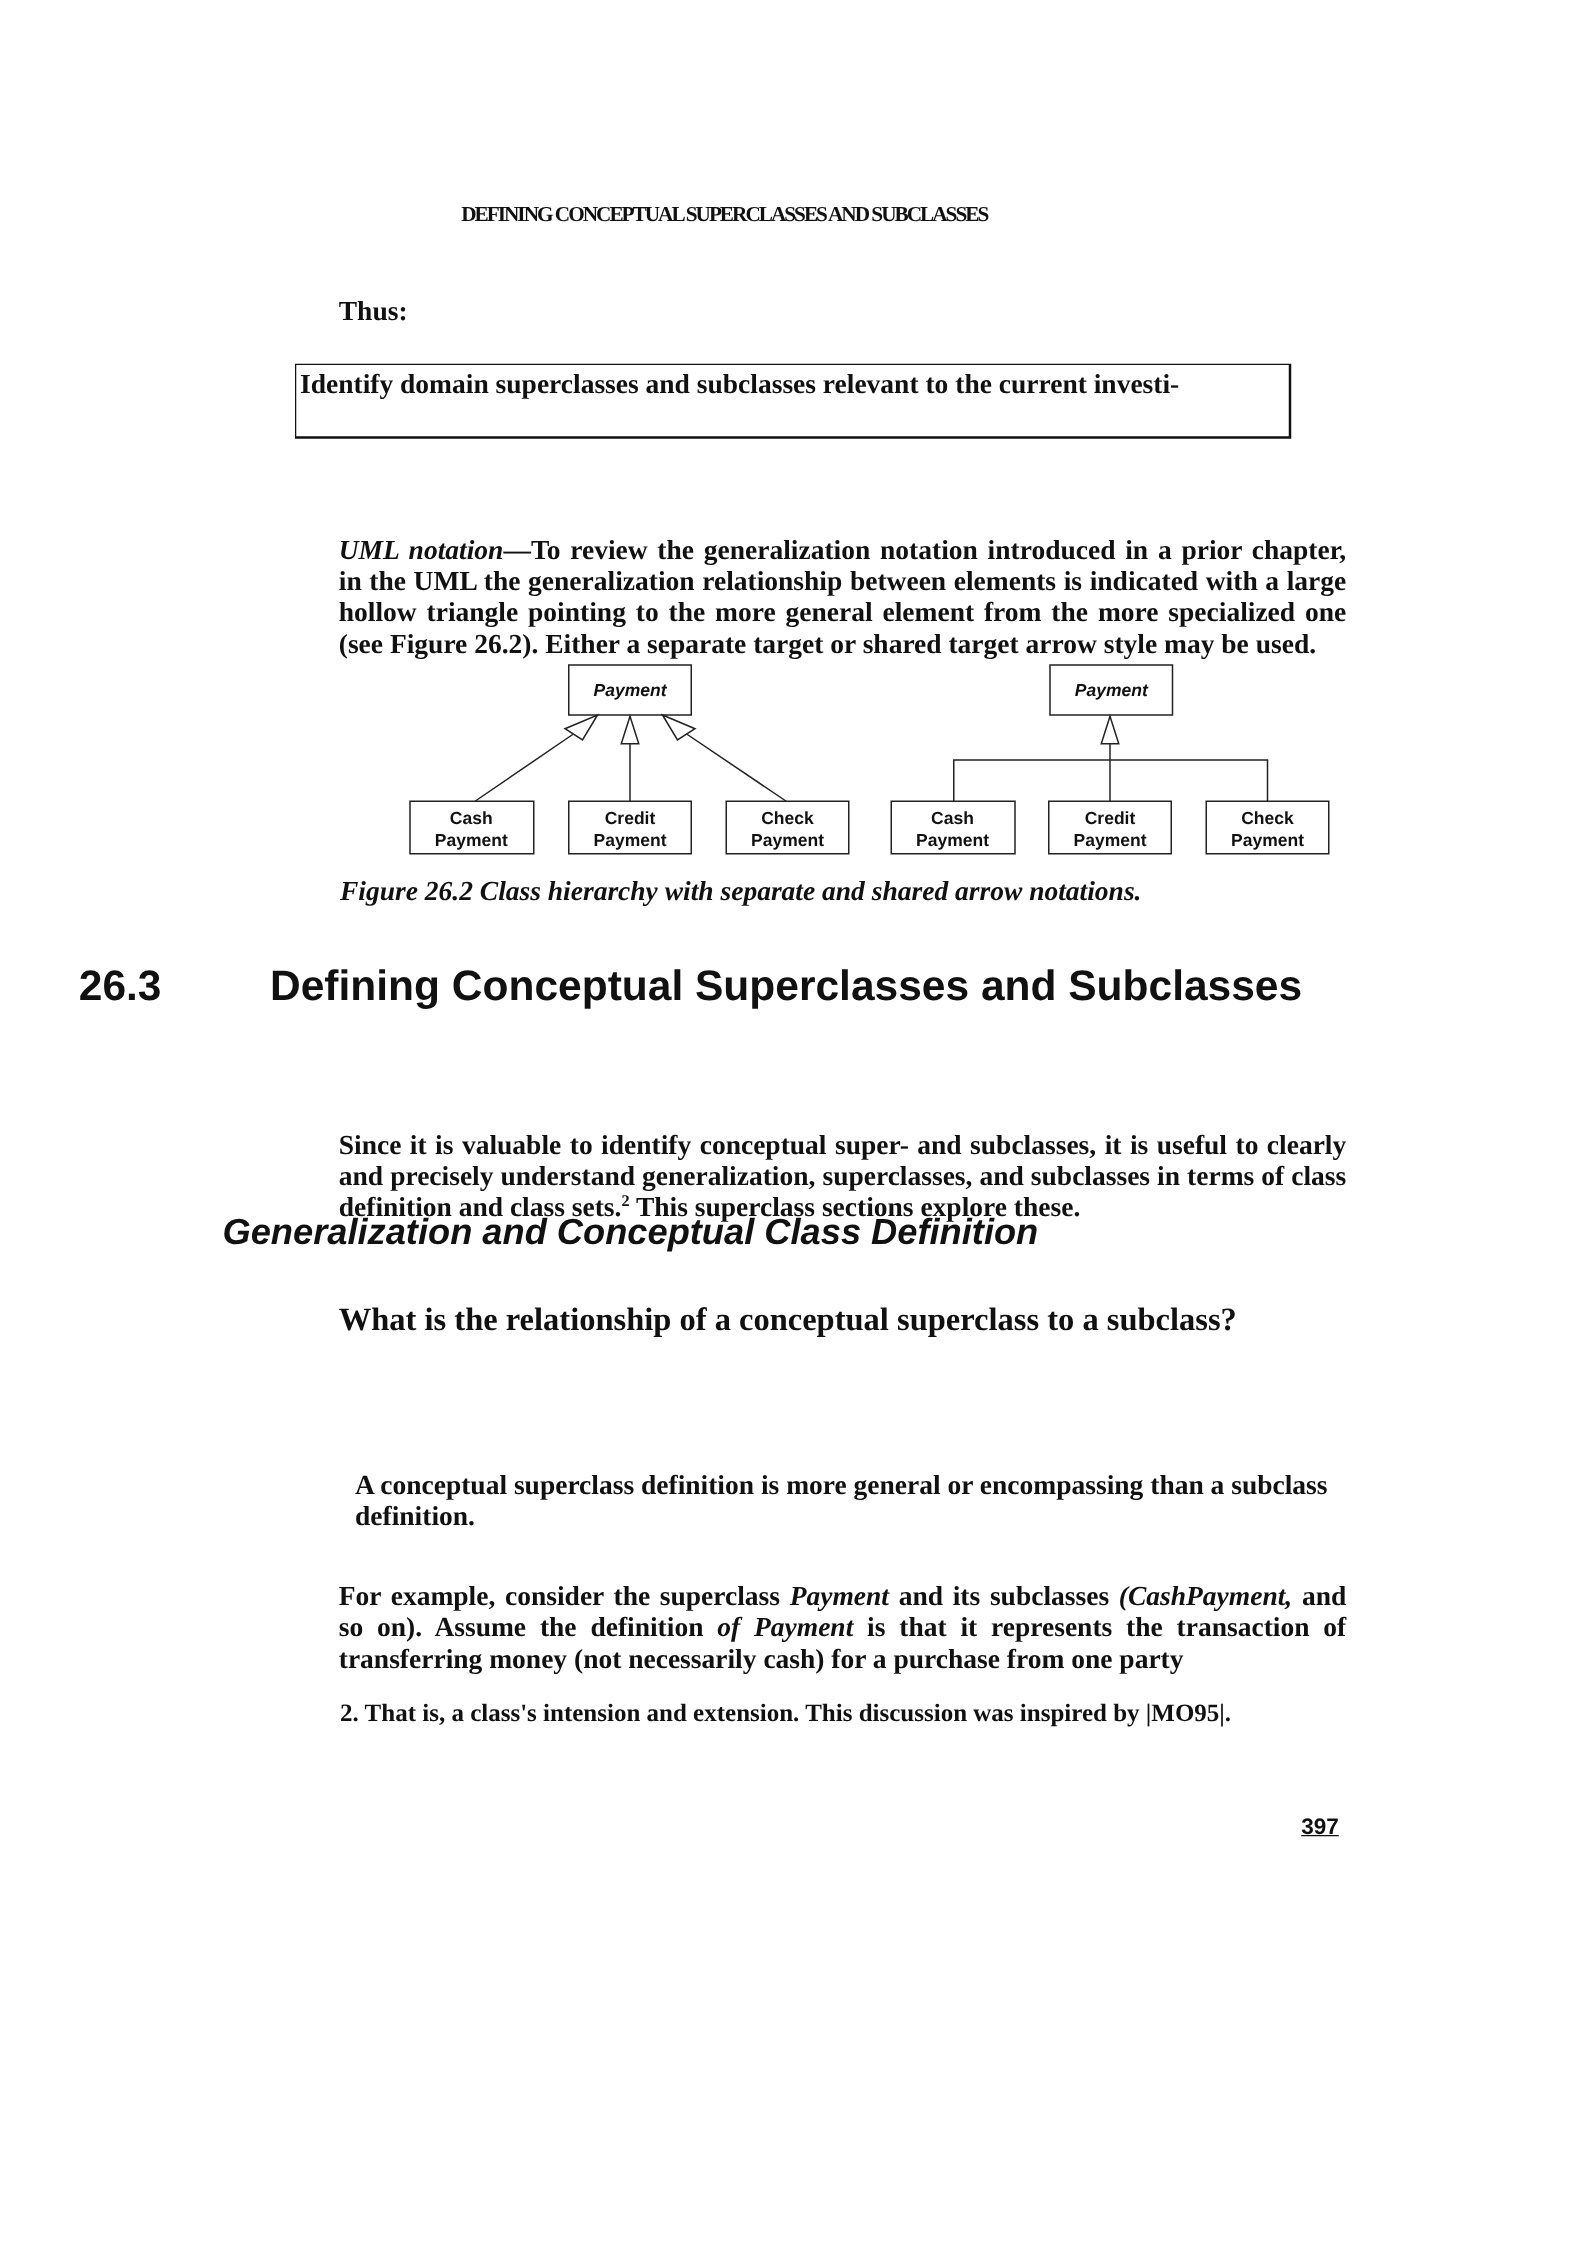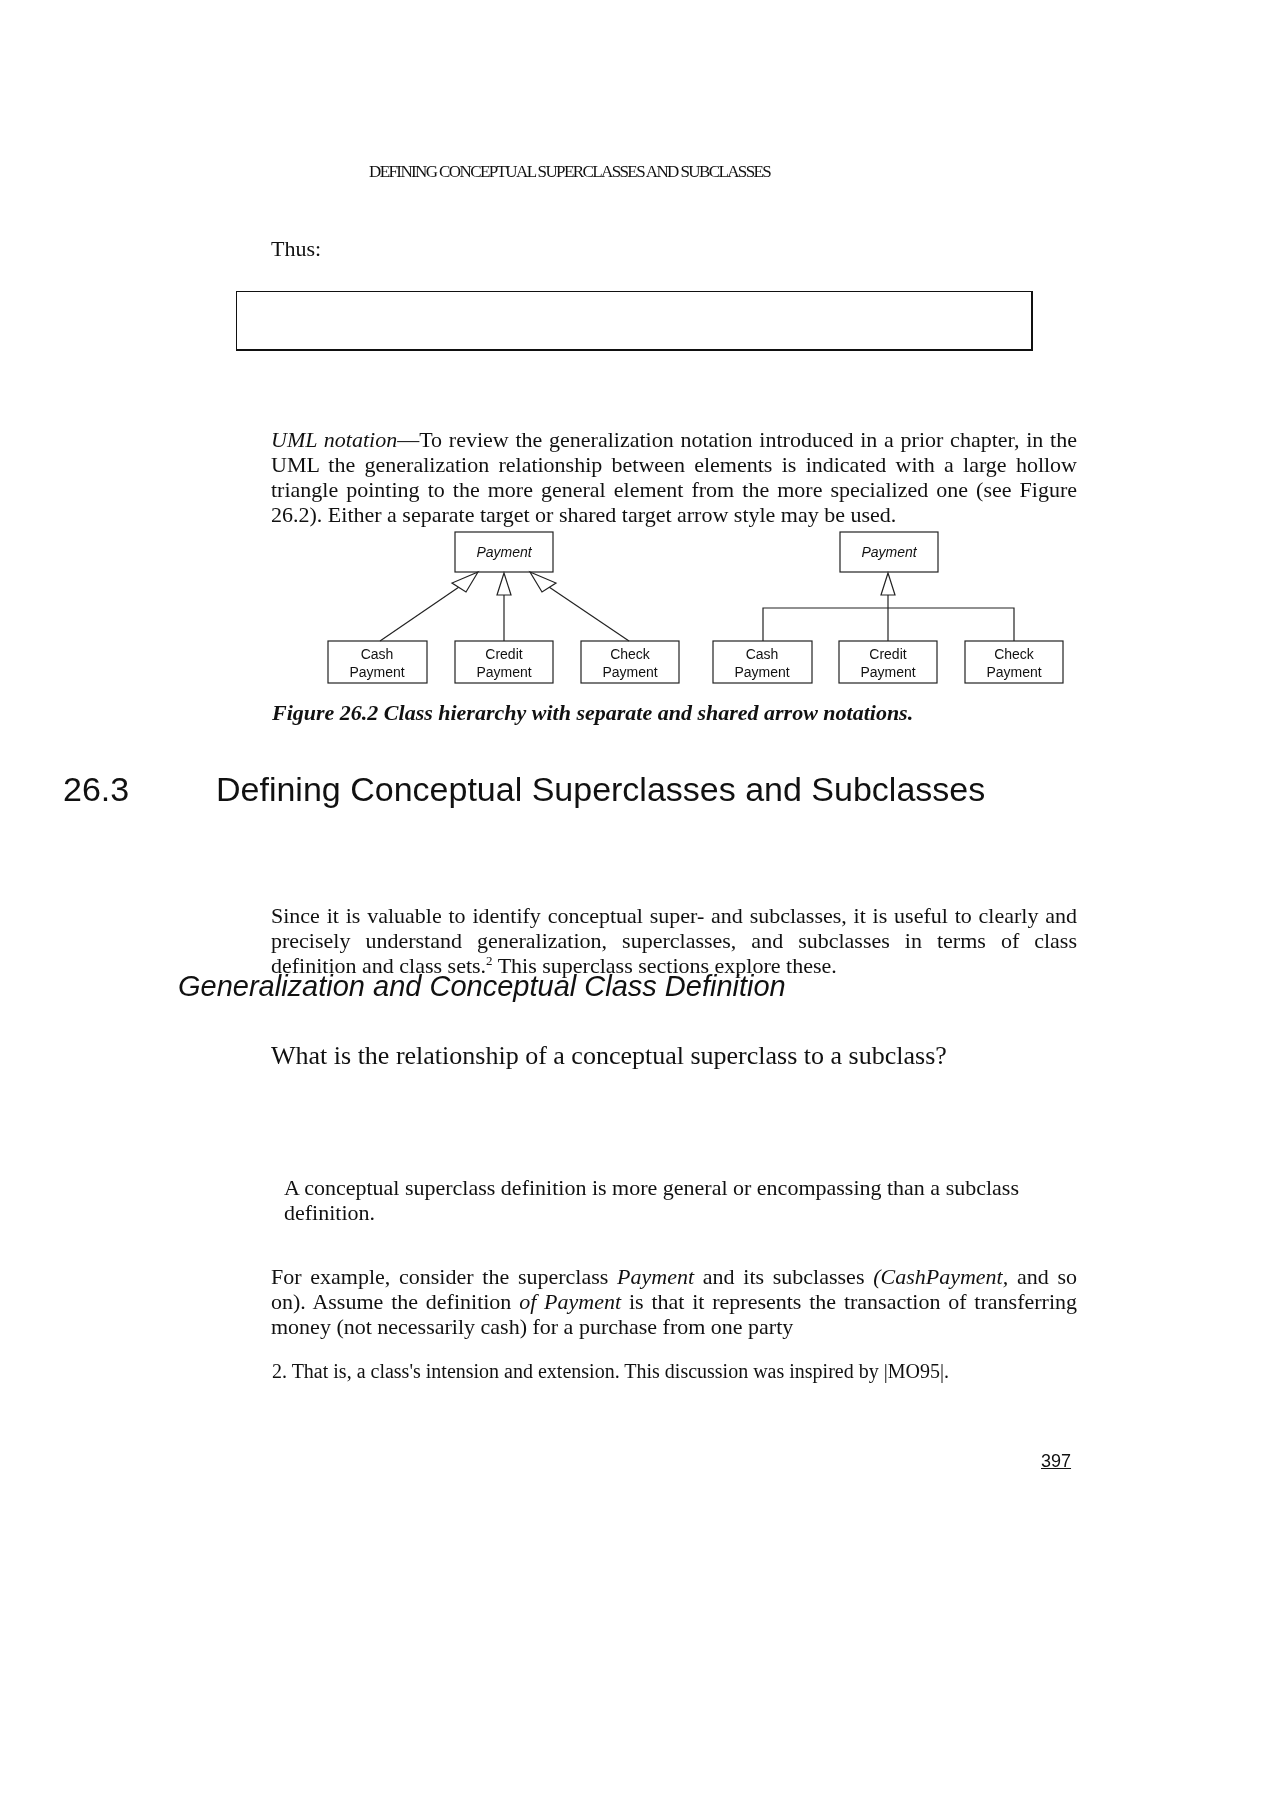--- a/index.html
+++ b/index.html
@@ -1,17 +1,17 @@
 <!DOCTYPE html>
 <html><head>
 <meta charset="utf-8">
 <style>
   html, body { margin:0; padding:0; background:#ffffff; }
   body { width:1273px; height:1800px; position:relative; overflow:hidden; color:#111; font-family:"Liberation Serif", serif; }
-  .abs { position:absolute; }
+  .abs { position:absolute;font-weight:bold; }
   .running-head { left:369px; top:162px; width:460px; font-size:17px; letter-spacing:-1.6px; white-space:nowrap; }
   .body-text { font-size:22px; line-height:25px; text-align:justify;margin-top:48px; }
   .thus { left:271px; top:236px; font-size:22px; }
   .rule-box { left:236px; top:291px; width:797px; height:60px; border:1.5px solid #111; border-bottom-width:2.5px; border-right-width:2.5px; padding:2px 0 0 3px; font-size:22px; line-height:25px; box-sizing:border-box; }
   .uml-para { left:271px; top:379px; width:806px; }
   .uml-para .lead { font-style:italic; }
   .fig { left:320px; top:525px; }
   .fig svg text { font-family:"Liberation Sans", sans-serif; font-size:14px; fill:#111; }
   .caption { left:272px; top:700px; font-size:22px; font-weight:bold; font-style:italic; white-space:nowrap; }
   .sec-num { left:63px; top:770px; font-family:"Liberation Sans", sans-serif; font-size:34px; }
@@ -27,20 +27,21 @@
   .page-num { left:1041px; top:1451px; font-family:"Liberation Sans", sans-serif; font-size:18px; text-decoration:underline; }
 </style>
 </head>
 <body>
 
 <div class="abs running-head">DEFINING CONCEPTUAL SUPERCLASSES AND SUBCLASSES</div>
 
 <div class="abs thus">Thus:</div>
 
 <div class="abs rule-box">
+  <div>Identify domain superclasses and subclasses relevant to the current investi-</div>
 </div>
 
 <div class="abs body-text uml-para">
   <span class="lead">UML notation</span><span>—</span><span>To review the generalization notation introduced in a prior chapter, in the UML the generalization relationship between elements is indicated with a large hollow triangle pointing to the more general element from the more specialized one (see Figure 26.2). Either a separate target or shared target arrow style may be used.</span>
 </div>
 
 <div class="abs fig">
   <svg width="760" height="170" viewBox="320 525 760 170">
     <g fill="#fff" stroke="#222" stroke-width="1.2">
 

